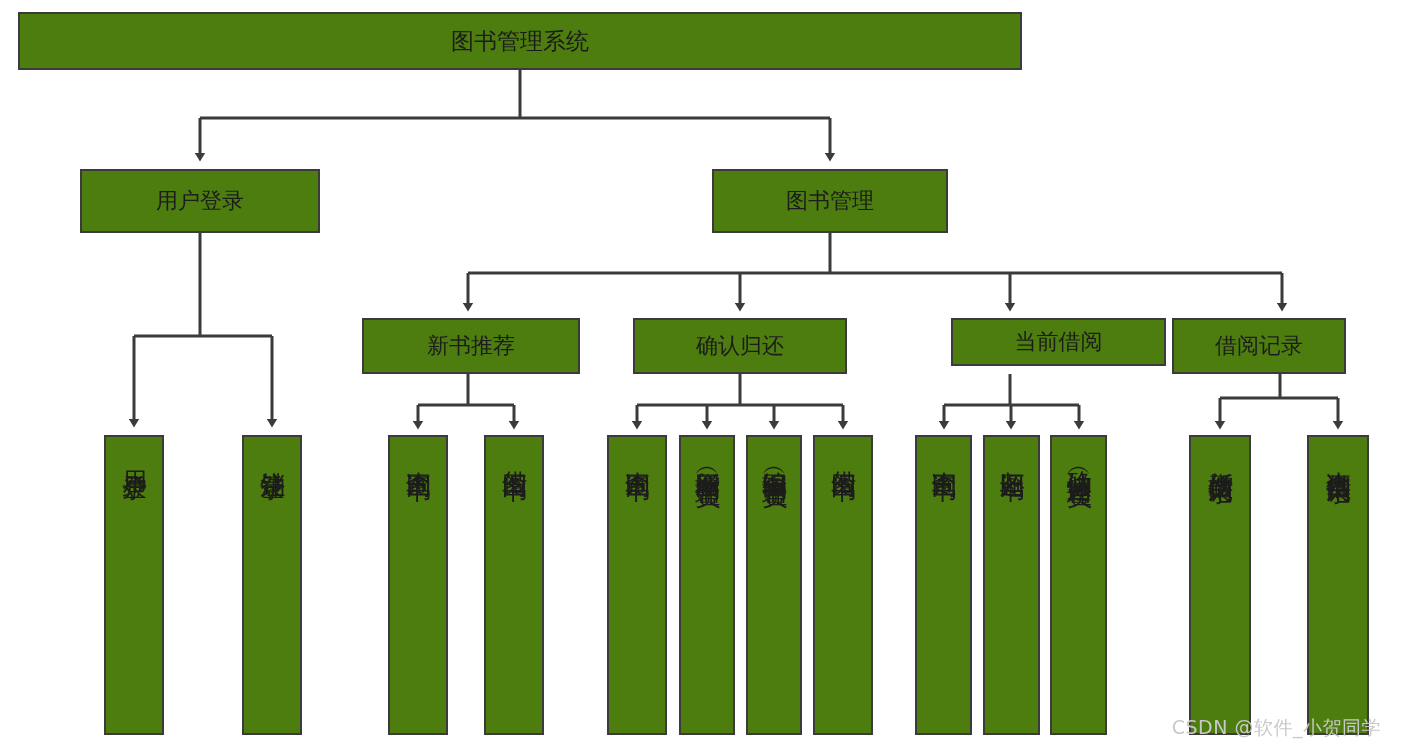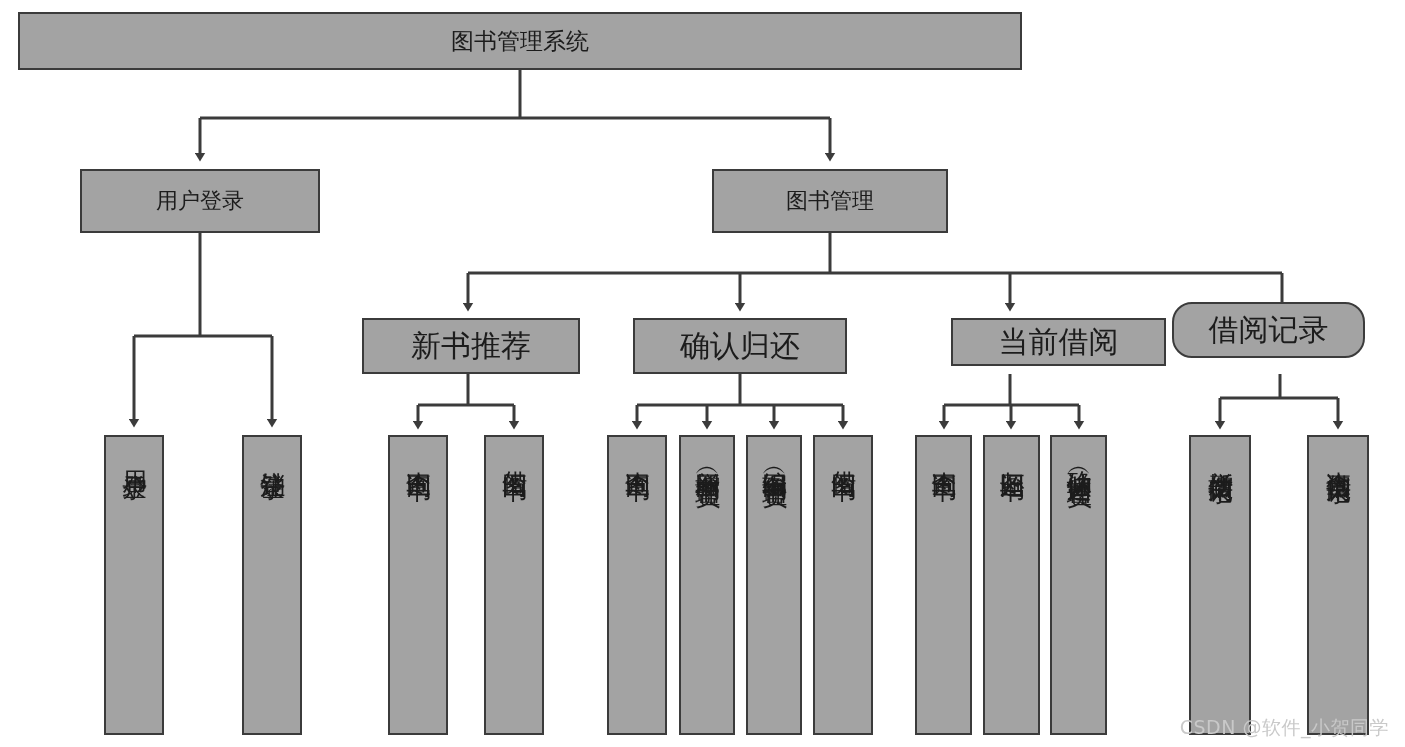--- a/index.html
+++ b/index.html
@@ -21,51 +21,51 @@
     position: absolute;
     left: 0;
     top: 0;
     width: 1405px;
     height: 747px;
     pointer-events: none;
   }
   .node {
     position: absolute;
     box-sizing: border-box;
-    background: #a3a3a3;
+    background: #4d7c0f;
     border: 2.5px solid #3b3b3b;
     display: flex;
     align-items: center;
     justify-content: center;
     color: #1c1c1c;
   }
   .node .label {
     display: block;
     text-align: center;
     line-height: 1.15;
     white-space: nowrap;
   }
   .node-root .label   { font-size: 23px; }
   .node-l1 .label     { font-size: 22px; }
-  .node-l2 .label     { font-size: 30px; }
+  .node-l2 .label     { font-size: 22px; }
   .node-leaf {
     align-items: flex-start;
     padding-top: 14px;
   }
   .node-leaf .label {
     writing-mode: vertical-rl;
     text-orientation: upright;
     font-size: 25px;
     line-height: 1.22;
     letter-spacing: 2px;
     white-space: nowrap;
   }
   .watermark {
     position: absolute;
-    right: 16px;
+    right: 24px;
     bottom: 6px;
     font-size: 19px;
     color: #c9c9c9;
     white-space: nowrap;
     letter-spacing: 0.5px;
   }
 </style>
 </head>
 <body>
 
@@ -137,21 +137,21 @@
 
   <div class="node node-l2" style="left:362px; top:318px; width:218px; height:56px;">
     <span class="label">新书推荐</span>
   </div>
   <div class="node node-l2" style="left:633px; top:318px; width:214px; height:56px;">
     <span class="label">确认归还</span>
   </div>
   <div class="node node-l2" style="left:951px; top:318px; width:215px; height:48px;">
     <span class="label">当前借阅</span>
   </div>
-  <div class="node node-l2" style="left:1172px; top:302px; width:193px; height:56px;border-radius:20px;">
+  <div class="node node-l2" style="left:1172px; top:318px; width:174px; height:56px;">
     <span class="label">借阅记录</span>
   </div>
 
   <div class="node node-leaf" style="left:104px; top:435px; width:60px; height:300px;">
     <span class="label">用户登录</span>
   </div>
   <div class="node node-leaf" style="left:242px; top:435px; width:60px; height:300px;">
     <span class="label">注销登录</span>
   </div>
   <div class="node node-leaf" style="left:388px; top:435px; width:60px; height:300px;">

